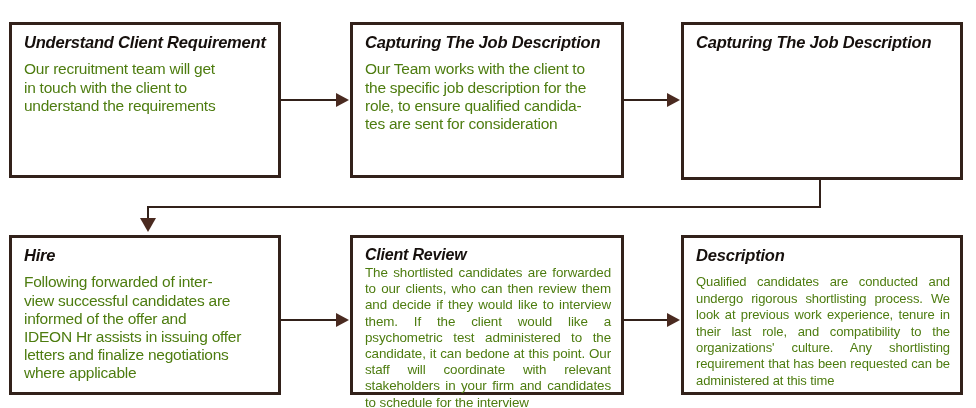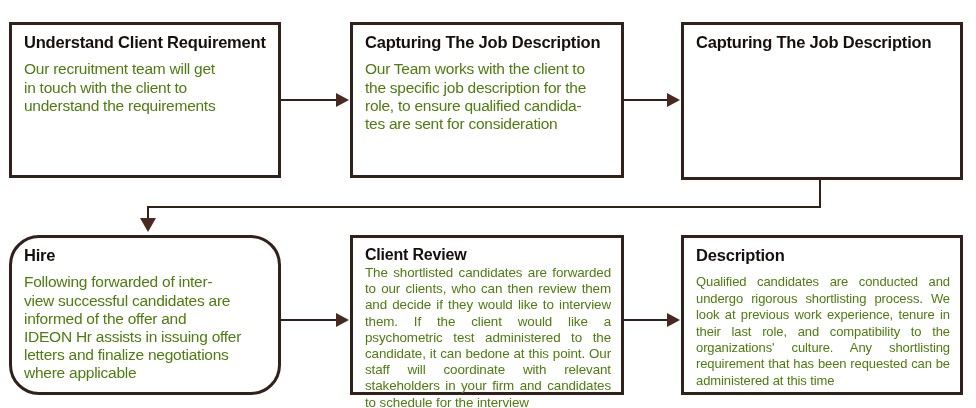--- a/index.html
+++ b/index.html
@@ -30,20 +30,21 @@
     padding: 8px 10px 6px 12px;
   }
 
   .node-title {
     font-weight: bold;
     color: #16100d;
     font-size: 16.5px;
     line-height: 1.12;
     letter-spacing: -0.2px;
     margin: 0 0 9px 0;
+    font-style: italic;
   }
 
   .node-body {
     color: #4d7c0f;
     font-size: 15.5px;
     line-height: 1.17;
     letter-spacing: -0.25px;
     margin: 0;
     white-space: pre-line;
   }
@@ -112,21 +113,21 @@
     <div class="node-body">Our Team works with the client to
 the specific job description for the
 role, to ensure qualified candida-
 tes are sent for consideration</div>
   </div>
 
   <div class="node" style="left:681px; top:22px; width:282px; height:158px;">
     <div class="node-title">Capturing The Job Description</div>
   </div>
 
-  <div class="node" style="left:9px; top:235px; width:272px; height:160px;border-radius:30px;">
+  <div class="node" style="left:9px; top:235px; width:272px; height:160px;">
     <div class="node-title">Hire</div>
     <div class="node-body">Following forwarded of inter-
 view successful candidates are
 informed of the offer and
 IDEON Hr assists in issuing offer
 letters and finalize negotiations
 where applicable</div>
   </div>
 
   <div class="node dense" style="left:350px; top:235px; width:274px; height:160px;">

